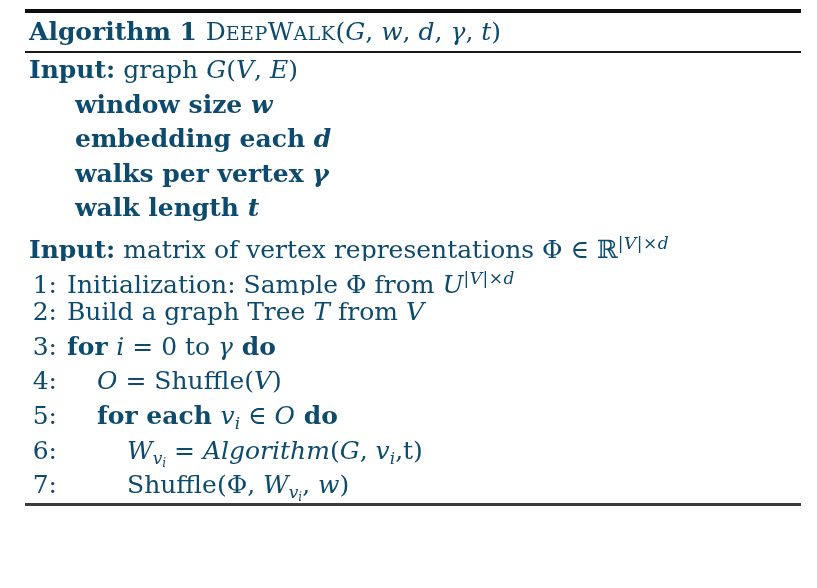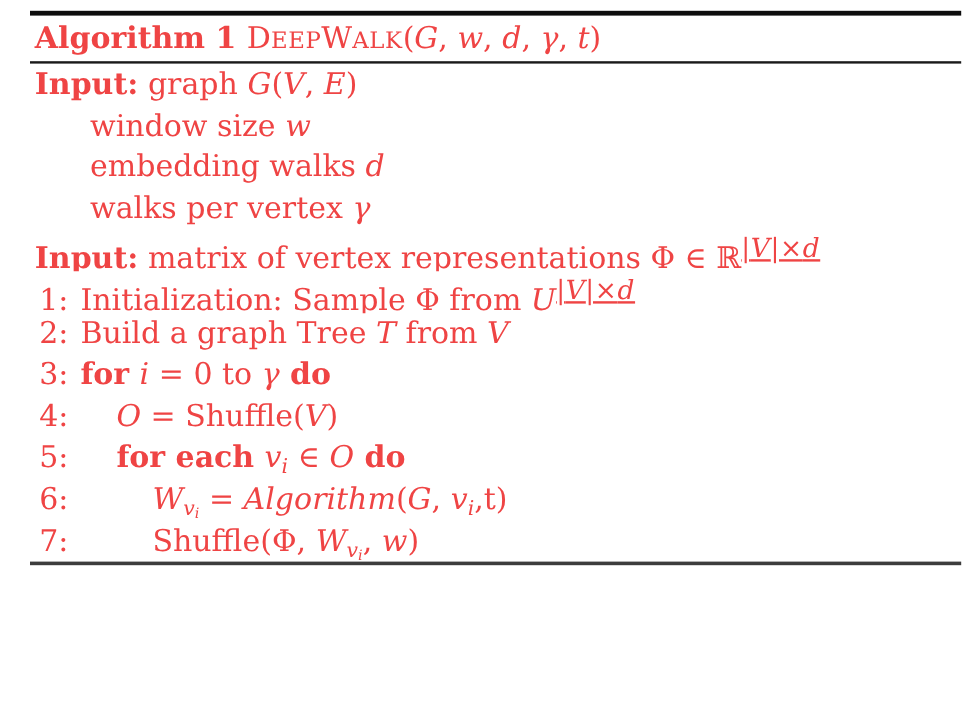--- a/index.html
+++ b/index.html
@@ -14,57 +14,57 @@
     background: #ffffff;
     overflow: hidden;
   }
   .algo {
     position: absolute;
     left: 25px;
     top: 9px;
     width: 776px;
     font-family: "DejaVu Serif", "Liberation Serif", serif;
     font-size: 25px;
-    color: #ef4444;
+    color: #0c4a6e;
   }
   .rule-top    { height: 4px; background: #0d0d0d; }
   .rule-mid    { height: 2px; background: #1a1a1a; }
   .rule-bottom { height: 3px; background: #3d3d3d; }
 
   .title-row {
     height: 38px;
     line-height: 38px;
     padding-left: 4px;
     overflow: hidden;
   }
   .algo-body { }
   .line {
     height: 34.6px;
     line-height: 34.6px;
     padding-left: 4px;
     overflow: hidden;
   }
-  .line.cont { padding-left: 50px; }
+  .line.cont { padding-left: 50px; font-weight: bold; }
 
   .b   { font-weight: bold; }
   .i   { font-style: italic; }
   .scr { font-style: italic; }               
   .scL { font-size: 25px; }                  
   .scS { font-size: 19px; letter-spacing: 0.5px; } 
 
   .num {
     display: inline-block;
     width: 28px;
     text-align: right;
     margin-right: 10px;
   }
   .lv1 .num { margin-right: 40px; }
   .lv2 .num { margin-right: 70px; }
 
-  .sup { font-size: 22px; vertical-align: 9px; letter-spacing: 0.5px; text-decoration: underline; }
+  .sup { font-size: 17px; vertical-align: 9px; letter-spacing: 0.5px; }
   .sb1 { font-size: 17px; vertical-align: -5px; }
   .sb2 { font-size: 12px; vertical-align: -8px; }
 
   .dsR { font-family: "DejaVu Serif", "DejaVu Sans", serif; }
 </style>
 </head>
 <body>
 
 <div class="page">
   <div class="algo">
@@ -74,24 +74,25 @@
     <div class="title-row"><span class="b">Algorithm 1 </span><span><span class="scL">D</span><span class="scS">EEP</span><span class="scL">W</span><span class="scS">ALK</span></span><span><span>(</span><span class="i">G</span><span>, </span><span class="i">w</span><span>, </span><span class="i">d</span><span>, </span><span class="i">γ</span><span>, </span><span class="i">t</span><span>)</span></span></div>
 
     <div class="rule-mid"></div>
 
     <div class="algo-body">
 
       <div class="line"><span class="b">Input:</span><span> graph </span><span class="i">G</span><span>(</span><span class="i">V</span><span>, </span><span class="i">E</span><span>)</span></div>
 
       <div class="line cont"><span>window size </span><span class="i">w</span></div>
 
-      <div class="line cont"><span>embedding walks </span><span class="i">d</span></div>
+      <div class="line cont"><span>embedding each </span><span class="i">d</span></div>
 
       <div class="line cont"><span>walks per vertex </span><span class="i">γ</span></div>
 
+      <div class="line cont"><span>walk length </span><span class="i">t</span></div>
 
       <div class="line"><span class="b">Input:</span><span> matrix of vertex representations </span><span>Φ</span><span> ∈ </span><span class="dsR">ℝ</span><span class="sup"><span>|</span><span class="i">V</span><span>|×</span><span class="i">d</span></span></div>
 
       <div class="line lv0"><span class="num">1:</span><span>Initialization: Sample </span><span>Φ</span><span> from </span><span class="scr">U</span><span class="sup"><span>|</span><span class="i">V</span><span>|×</span><span class="i">d</span></span></div>
 
       <div class="line lv0"><span class="num">2:</span><span>Build a graph Tree </span><span class="i">T</span><span> from </span><span class="i">V</span></div>
 
       <div class="line lv0"><span class="num">3:</span><span class="b">for </span><span class="i">i</span><span> = 0 to </span><span class="i">γ</span><span class="b"> do</span></div>
 
       <div class="line lv1"><span class="num">4:</span><span class="scr">O</span><span> = Shuffle(</span><span class="i">V</span><span>)</span></div>

